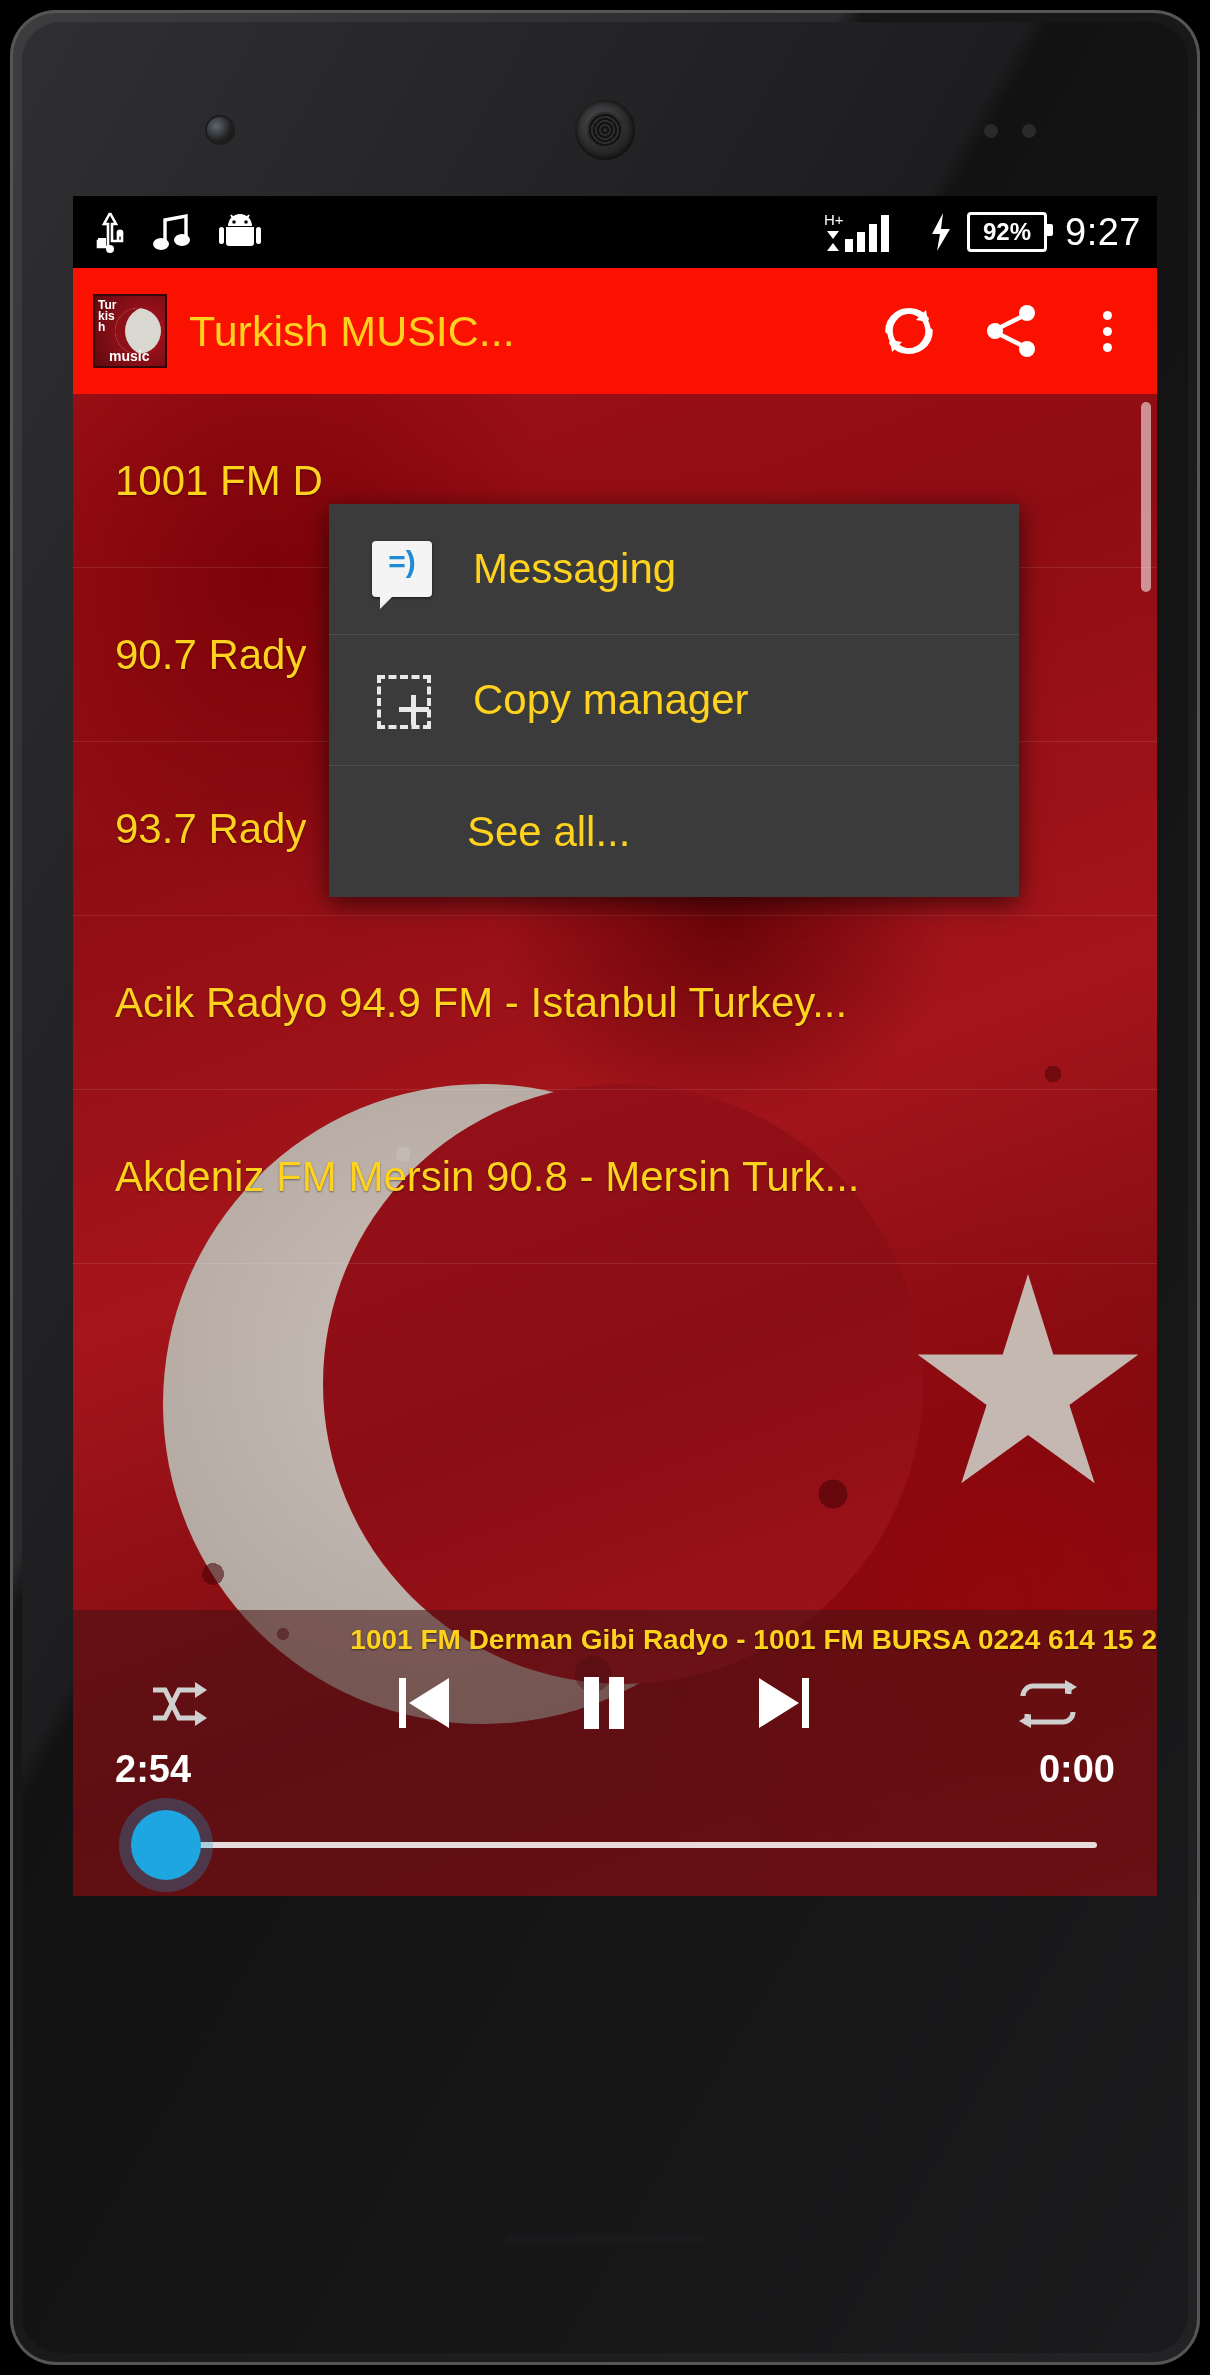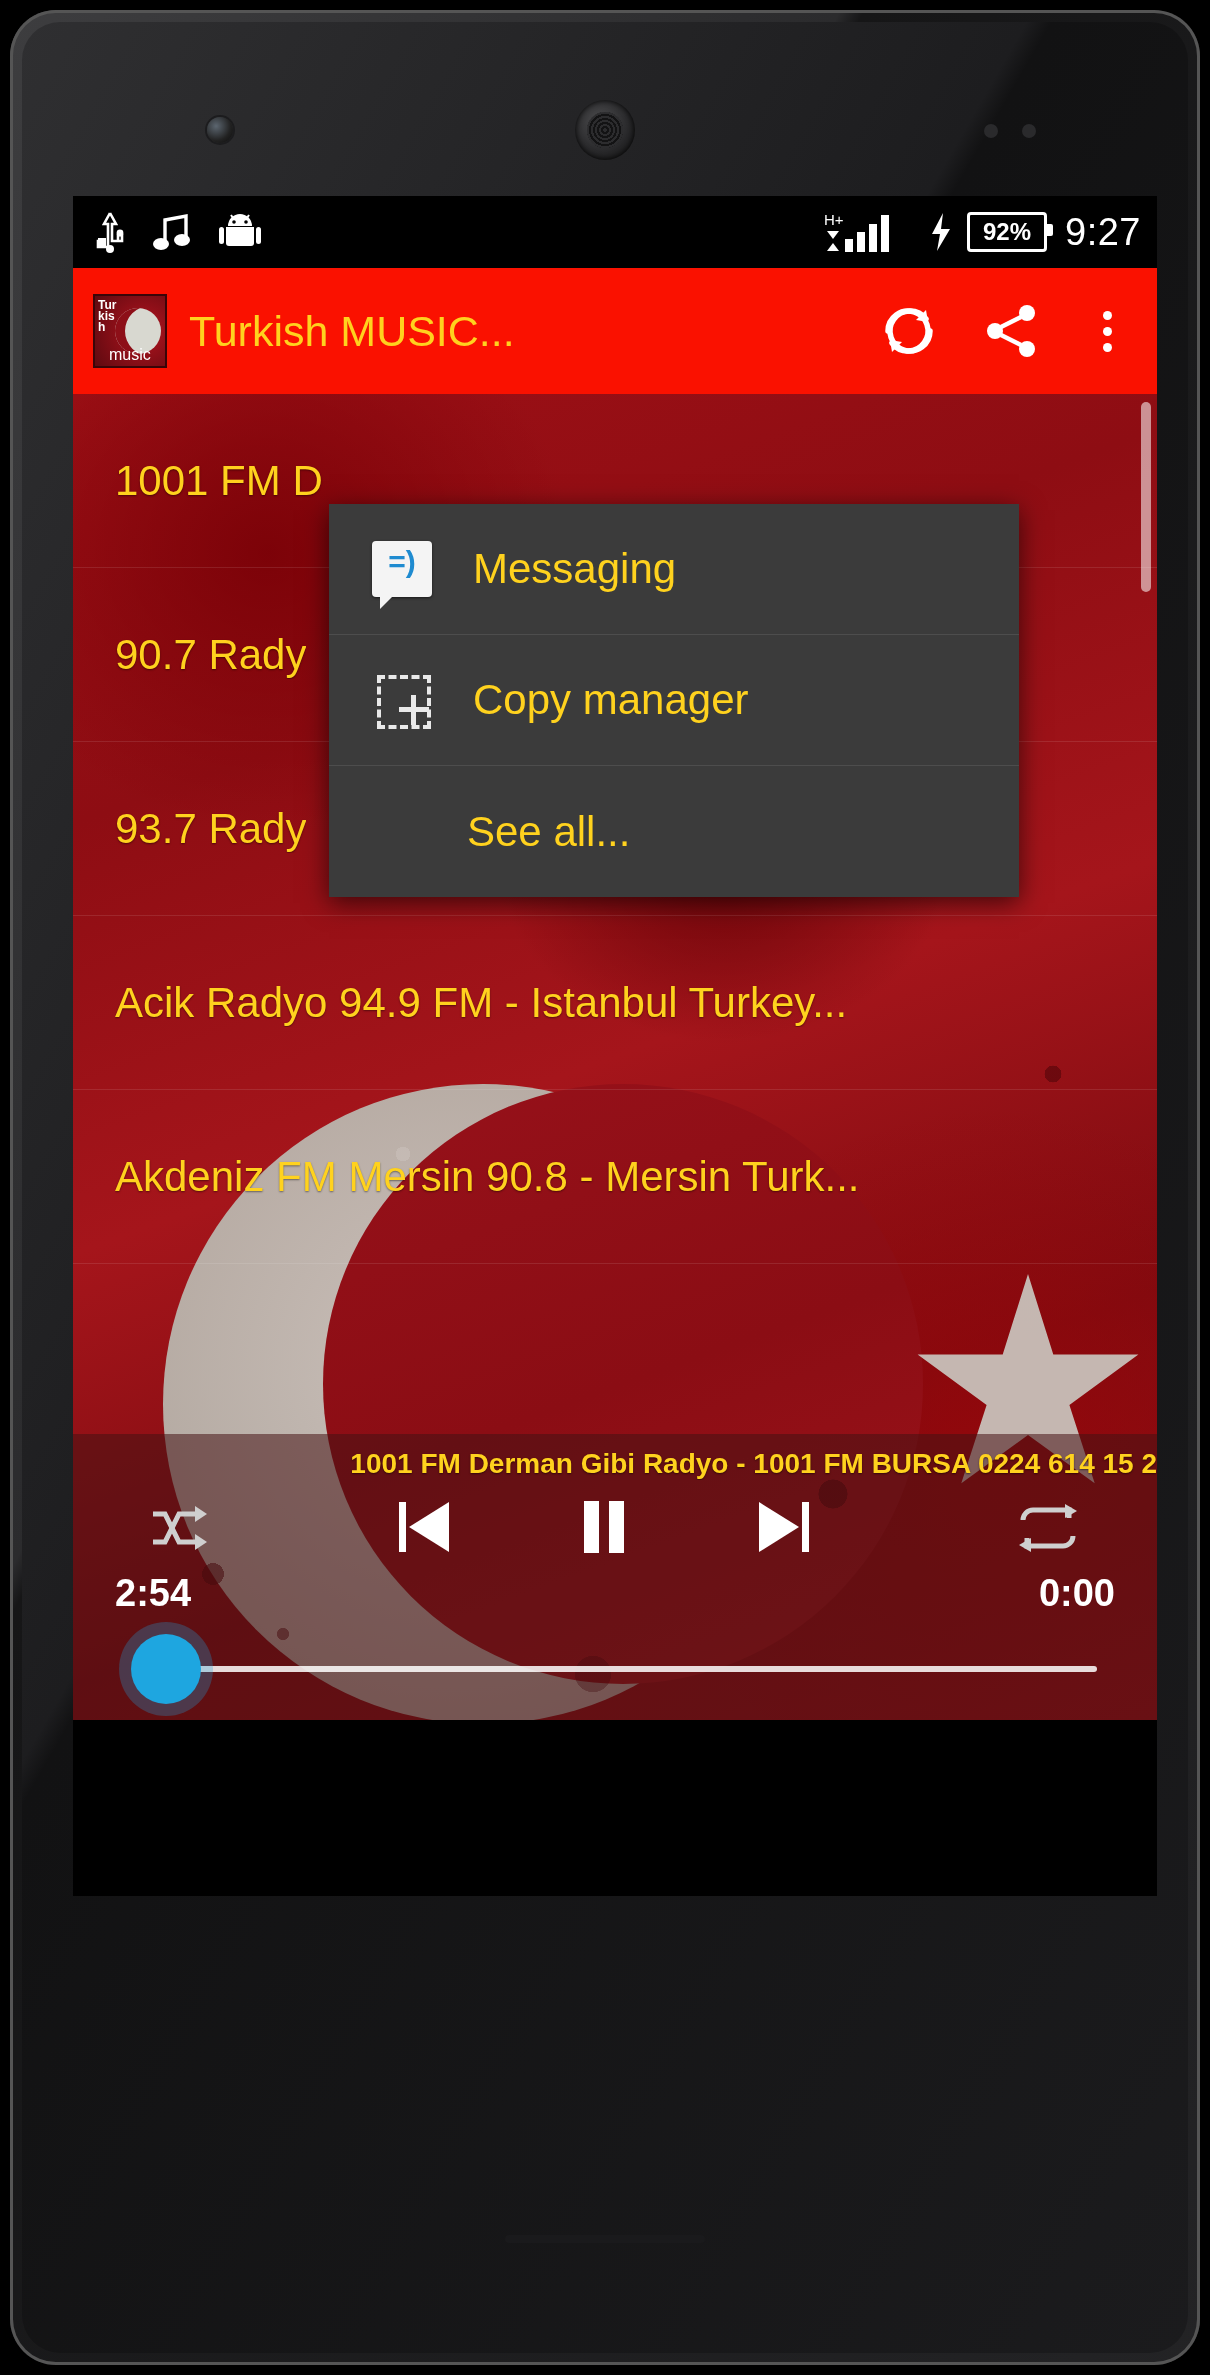--- a/index.html
+++ b/index.html
@@ -190,23 +190,23 @@
     line-height: 11px;
     color: #fff;
     font-weight: bold;
     width: 22px;
     word-break: break-all;
   }
   .app-logo .logo-text2 {
     position: absolute;
     left: 14px;
     bottom: 2px;
-    font-size: 16px;
+    font-size: 14px;
     color: #fff;
-    font-weight: normal;
+    font-weight: bold;
   }
   .app-title {
     color: #ffd21e;
     font-size: 43px;
     margin-left: 22px;
     white-space: nowrap;
     overflow: hidden;
     flex: 1;
   }
   .appbar-actions {
@@ -230,21 +230,21 @@
     width: 9px;
     height: 9px;
     border-radius: 50%;
     background: #fff;
     display: block;
   }
 
   
   .content {
     position: relative;
-    height: 1326px;
+    height: 1502px;
     background: #2a1012;
     overflow: hidden;
   }
   .flag-bg {
     position: absolute;
     inset: 0;
     background:
       radial-gradient(ellipse 40% 30% at 18% 12%, rgba(120,0,6,0.85) 0%, rgba(120,0,6,0) 70%),
       radial-gradient(ellipse 50% 38% at 85% 80%, rgba(150,6,10,0.8) 0%, rgba(150,6,10,0) 70%),
       radial-gradient(ellipse 30% 20% at 60% 35%, rgba(90,0,4,0.75) 0%, rgba(90,0,4,0) 70%),

